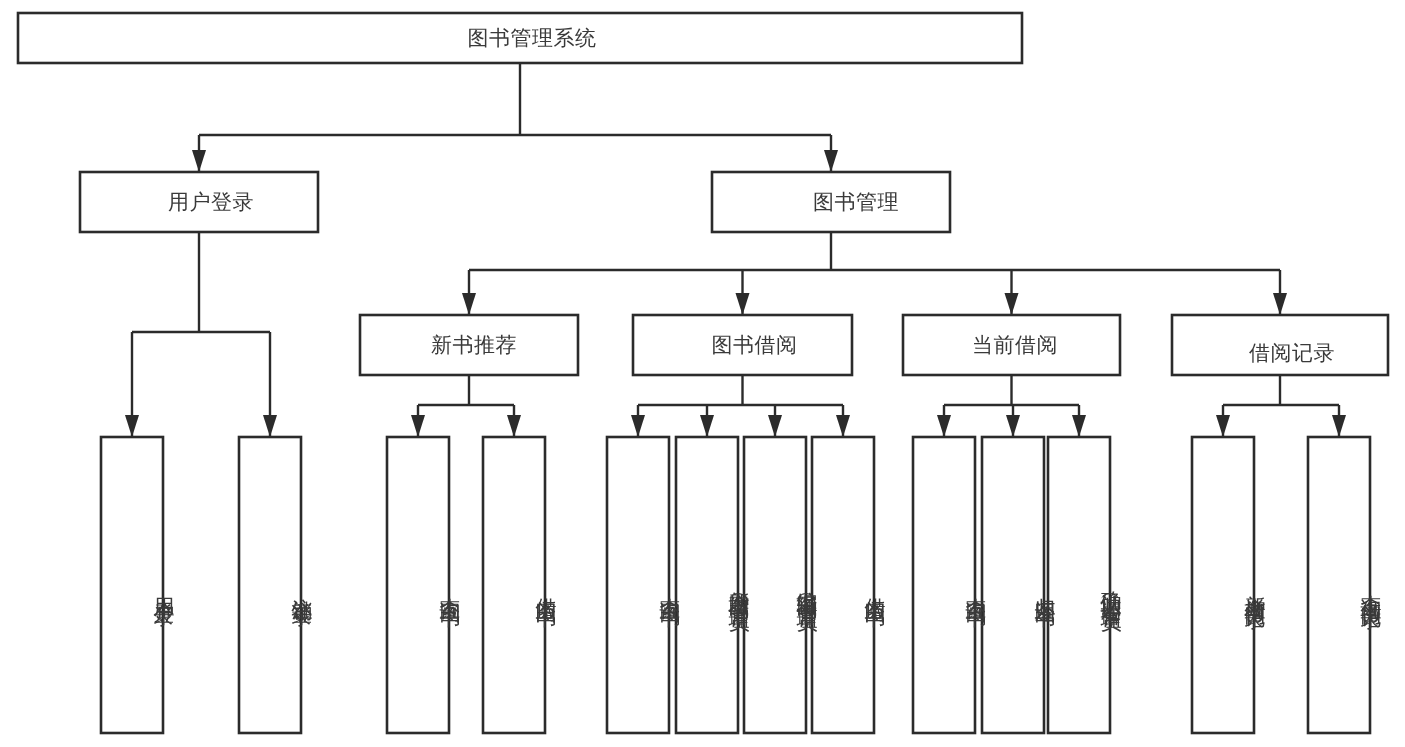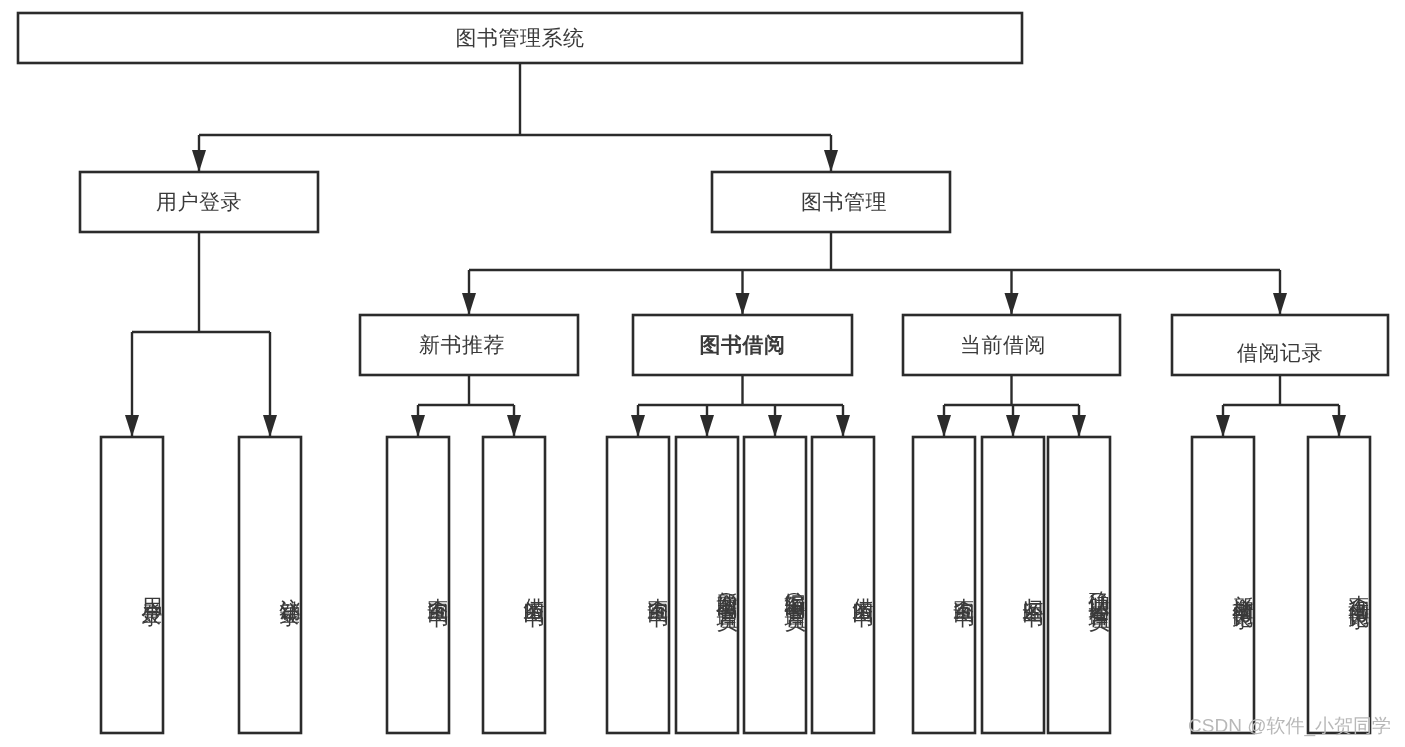--- a/index.html
+++ b/index.html
@@ -44,20 +44,21 @@
     display: flex;
     align-items: center;
     justify-content: center;
     color: #3a3a3a;
     font-family: "Liberation Sans", "DejaVu Sans", sans-serif;
     font-size: 21px;
     line-height: 1.08;
     letter-spacing: 0.5px;
     white-space: nowrap;
     pointer-events: none;
+    margin-left: 12px;
   }
   .node-label.vertical {
     writing-mode: vertical-rl;
     text-orientation: upright;
     align-items: flex-start;
     justify-content: center;
     padding-top: 4px;
     box-sizing: border-box;
     letter-spacing: 3px;
   }
@@ -154,32 +155,31 @@
         <rect x="1192" y="437" width="62" height="296" class="node-box"></rect>
         <rect x="1308" y="437" width="62" height="296" class="node-box"></rect>
       </g>
   </svg>
 
   <div id="labels">
       <div class="node-label" style="left: 18px; top: 13px; width: 1004px; height: 50px;">图书管理系统</div>
       <div class="node-label" style="left: 80px; top: 172px; width: 238px; height: 60px;">用户登录</div>
       <div class="node-label" style="left: 712px; top: 172px; width: 264px; height: 60px;">图书管理</div>
       <div class="node-label" style="left: 360px; top: 315px; width: 204px; height: 60px;">新书推荐</div>
-      <div class="node-label" style="left: 633px; top: 315px; width: 219px; height: 60px; font-weight: bold;">图书借阅</div>
+      <div class="node-label" style="left: 633px; top: 315px; width: 219px; height: 60px;">图书借阅</div>
       <div class="node-label" style="left: 903px; top: 315px; width: 200px; height: 60px; border-radius: 30px;">当前借阅</div>
       <div class="node-label" style="left: 1172px; top: 315px; width: 216px; height: 77px;">借阅记录</div>
       <div class="node-label vertical" style="left: 101px; top: 437px; width: 62px; height: 296px;">用户登录</div>
       <div class="node-label vertical" style="left: 239px; top: 437px; width: 62px; height: 296px;">注销登录</div>
       <div class="node-label vertical" style="left: 387px; top: 437px; width: 62px; height: 296px;">查询图书</div>
       <div class="node-label vertical" style="left: 483px; top: 437px; width: 62px; height: 296px;">借阅图书</div>
       <div class="node-label vertical" style="left: 607px; top: 437px; width: 62px; height: 296px;">查询图书</div>
       <div class="node-label vertical" style="left: 676px; top: 437px; width: 62px; height: 296px;">新增图书（管理员）</div>
       <div class="node-label vertical" style="left: 744px; top: 437px; width: 62px; height: 296px;">编辑图书（管理员）</div>
       <div class="node-label vertical" style="left: 812px; top: 437px; width: 62px; height: 296px;">借阅图书</div>
       <div class="node-label vertical" style="left: 913px; top: 437px; width: 62px; height: 296px;">查询图书</div>
       <div class="node-label vertical" style="left: 982px; top: 437px; width: 62px; height: 296px;">归还图书</div>
       <div class="node-label vertical" style="left: 1048px; top: 437px; width: 62px; height: 296px;">确认归还（管理员）</div>
       <div class="node-label vertical" style="left: 1192px; top: 437px; width: 62px; height: 296px;">新增借阅记录</div>
       <div class="node-label vertical" style="left: 1308px; top: 437px; width: 62px; height: 296px;">查询借阅记录</div>
     </div>
 
-  <div class="watermark">CSDN @软件_小贺同学</div>
 </div>
 
 </body></html>

